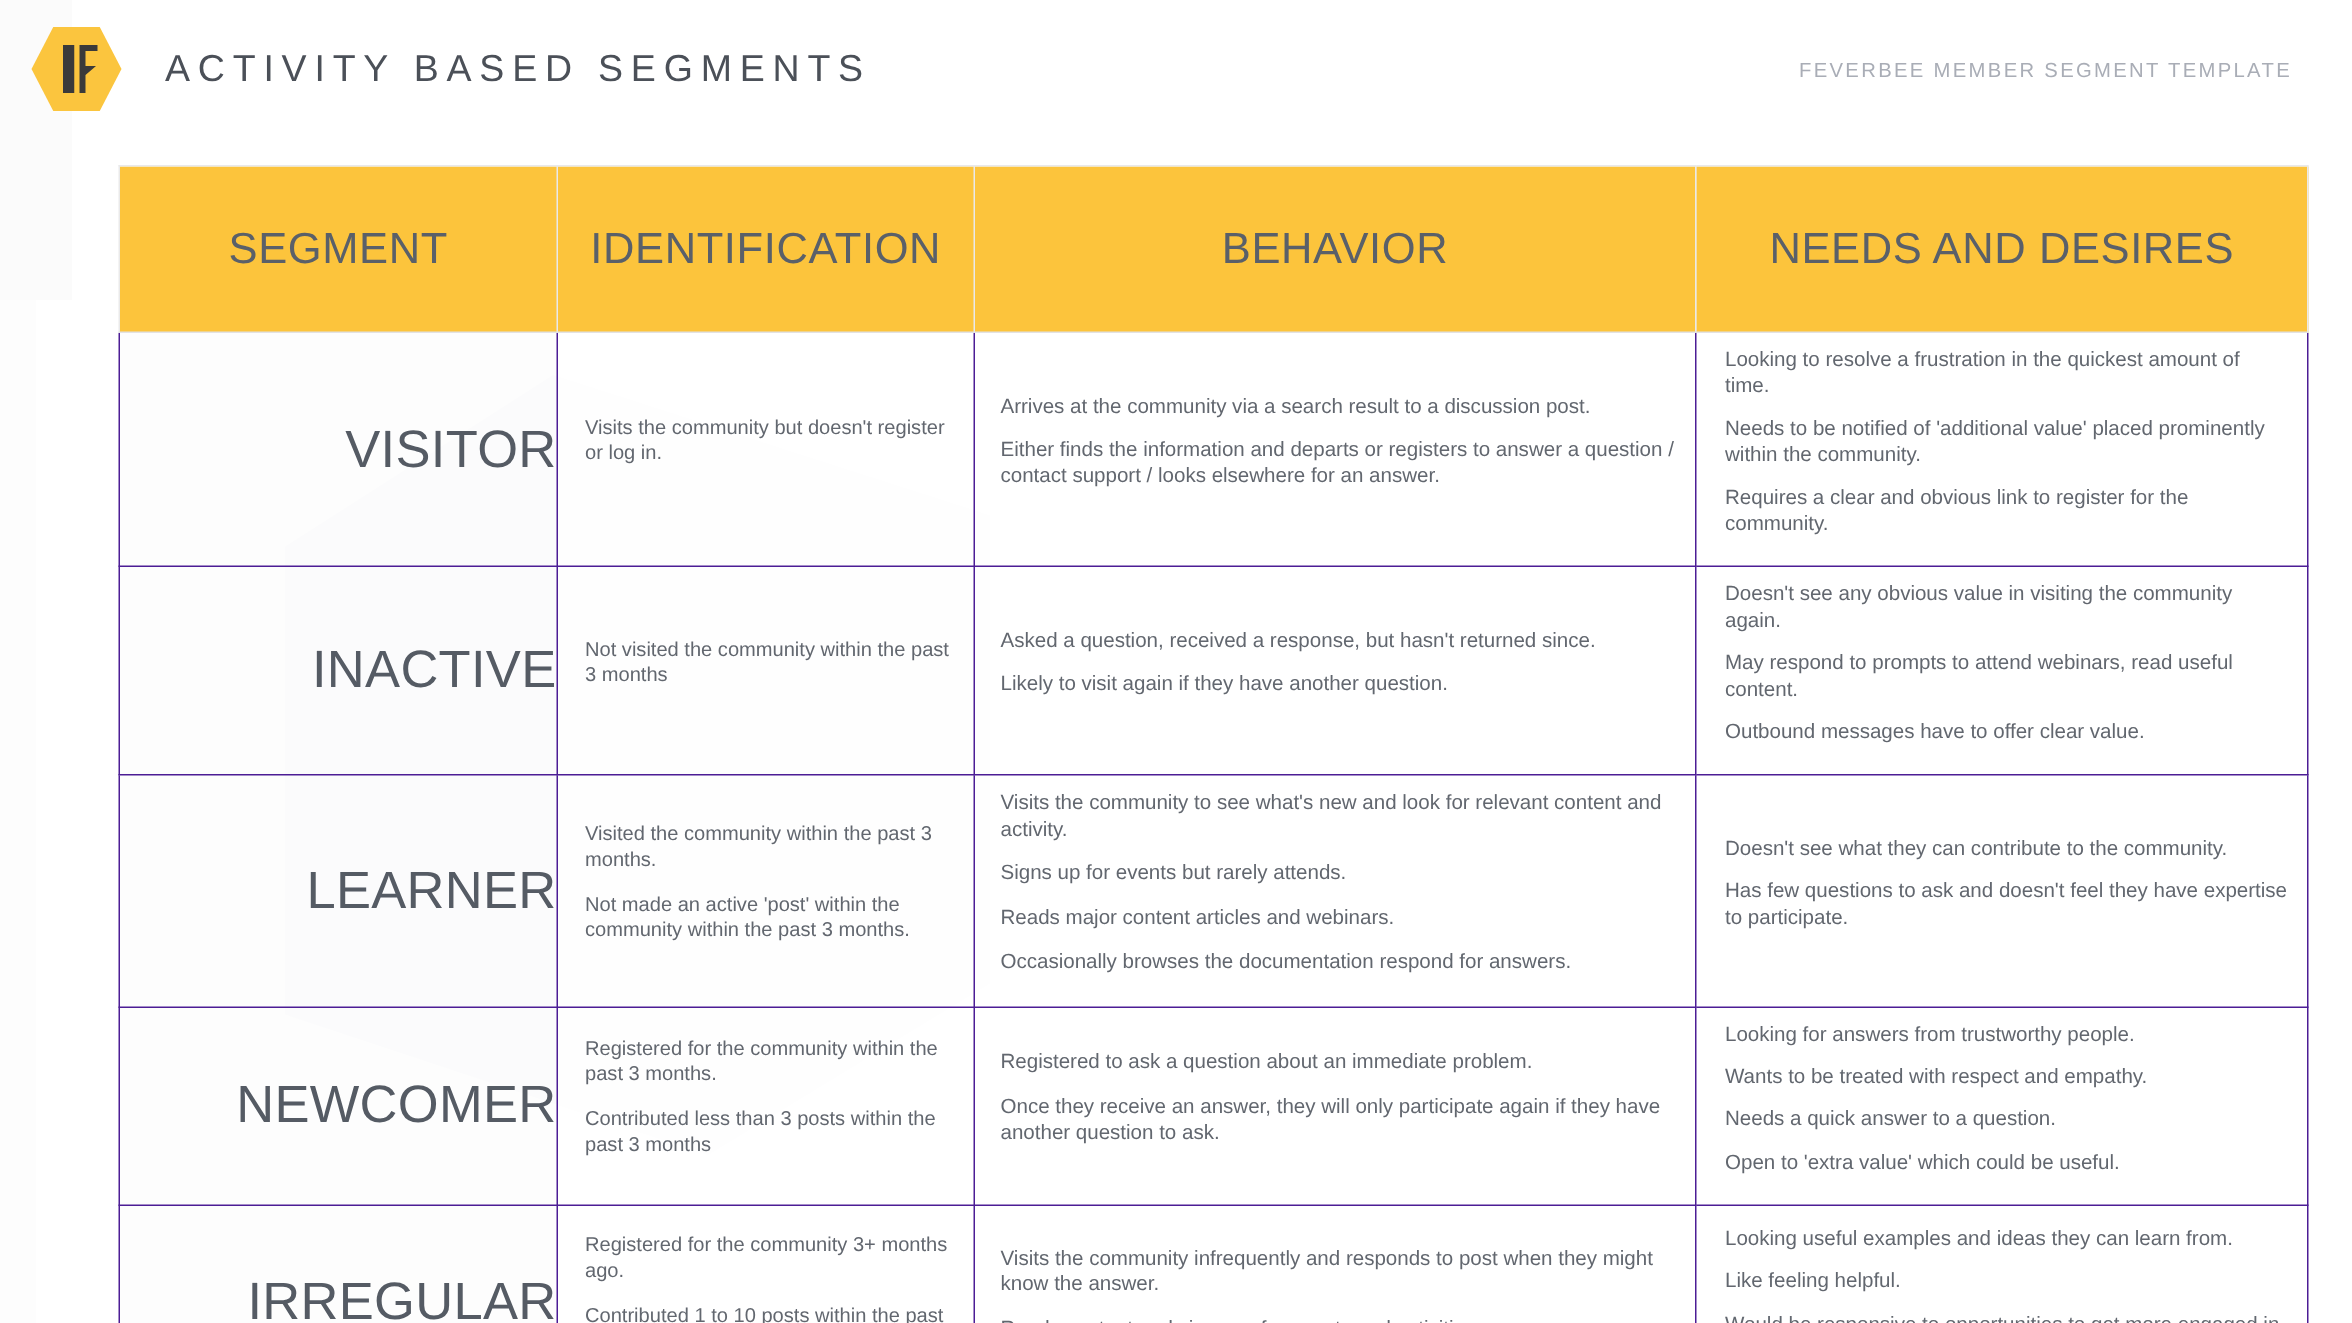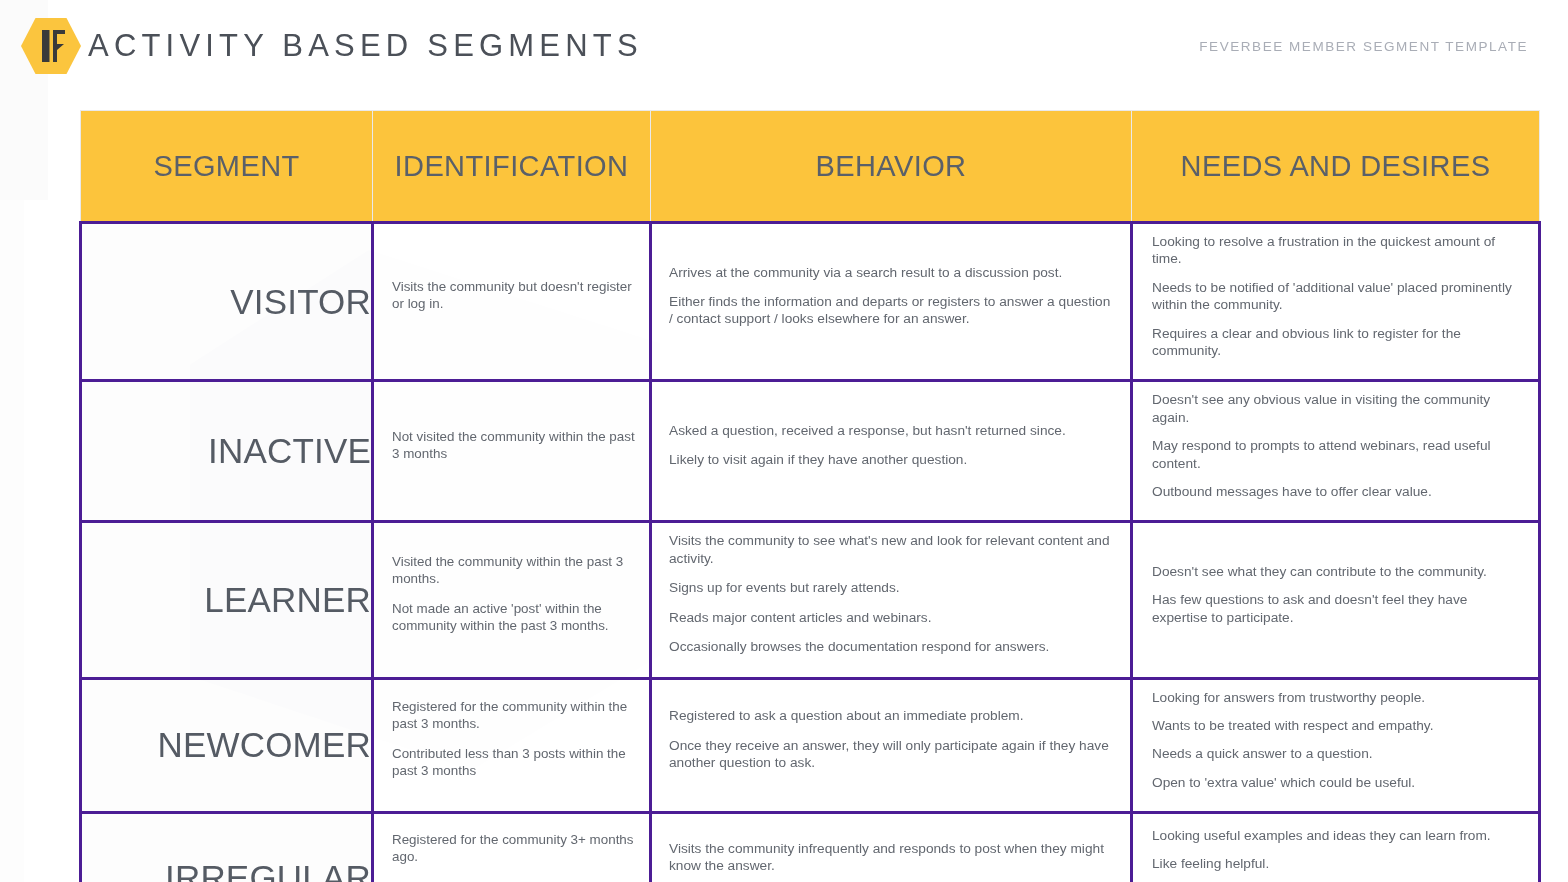--- a/index.html
+++ b/index.html
@@ -67,24 +67,25 @@
     flex: 0 0 auto;
   }
   .logo-hex {
     width: 62px;
     height: 58px;
     position: relative;
   }
   .logo-hex svg { display: block; }
 
   .title-main {
-    font-size: 31px;
+    font-size: 25px;
     letter-spacing: 5.2px;
     color: #4b5058;
     font-weight: 400;
+    margin-left: 22px;
     white-space: nowrap;
   }
   .title-right {
     margin-left: auto;
     font-size: 13.5px;
     letter-spacing: 1.55px;
     color: #a9adb6;
     font-weight: 400;
     white-space: nowrap;
     padding-right: 2px;
@@ -118,21 +119,21 @@
     font-weight: 400;
     font-size: 29px;
     letter-spacing: 0.4px;
     text-align: center;
     vertical-align: middle;
     padding: 0 8px;
   }
   thead th.th-seg   { border-left: 1px solid #e9e9ea; }
 
   tbody td {
-    border: 3px solid #4c1d95;
+    border: 1px solid #4c1d95;
     background: rgba(255,255,255,0.62);
     vertical-align: middle;
     padding: 0;
   }
   tbody td.cell-segment {
     text-align: right;
     vertical-align: middle;
     font-size: 35px;
     color: #555b64;
     font-weight: 400;

